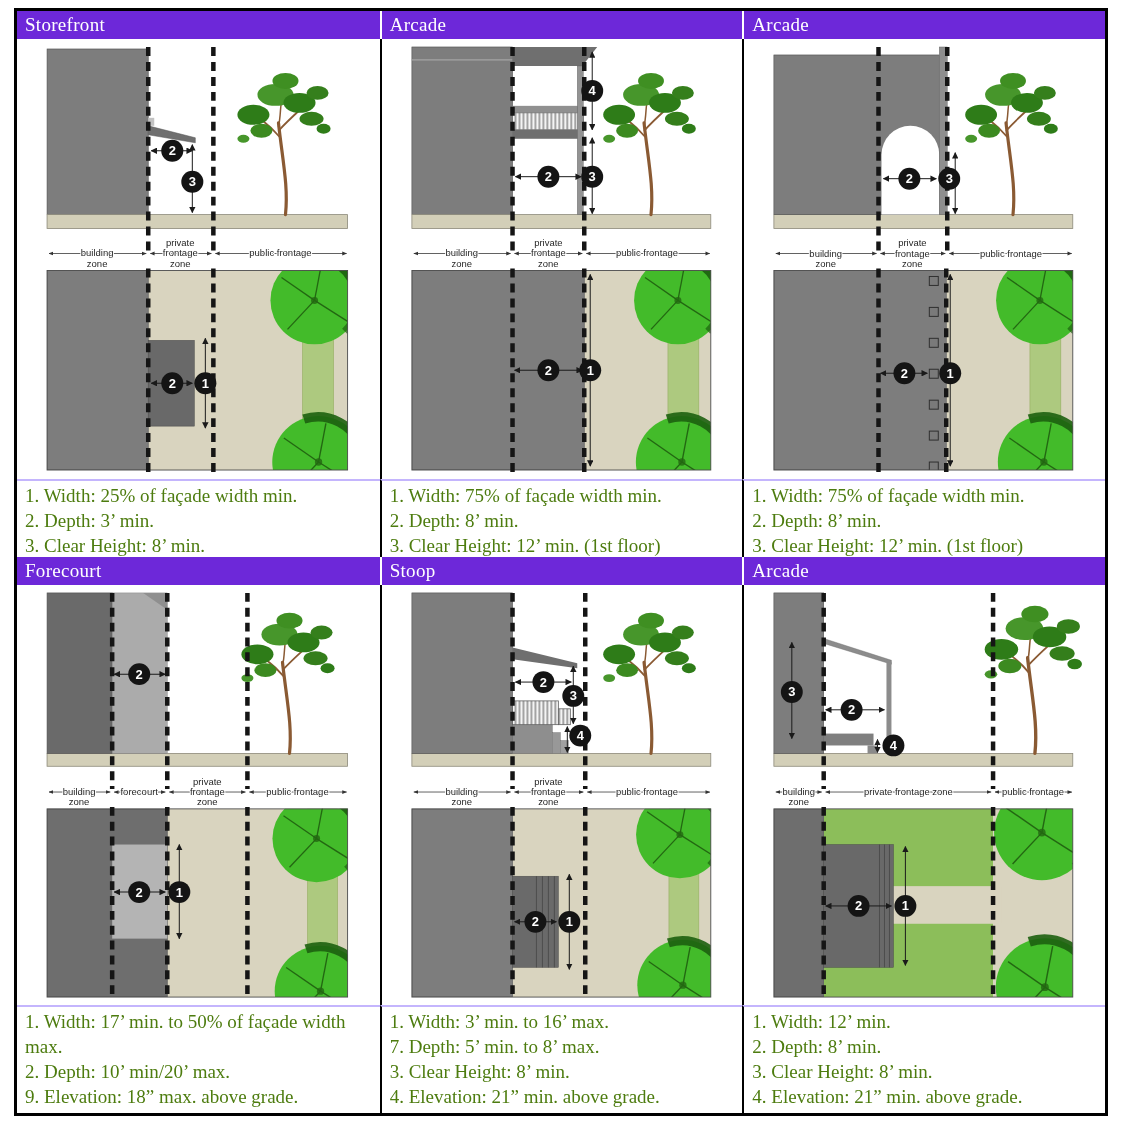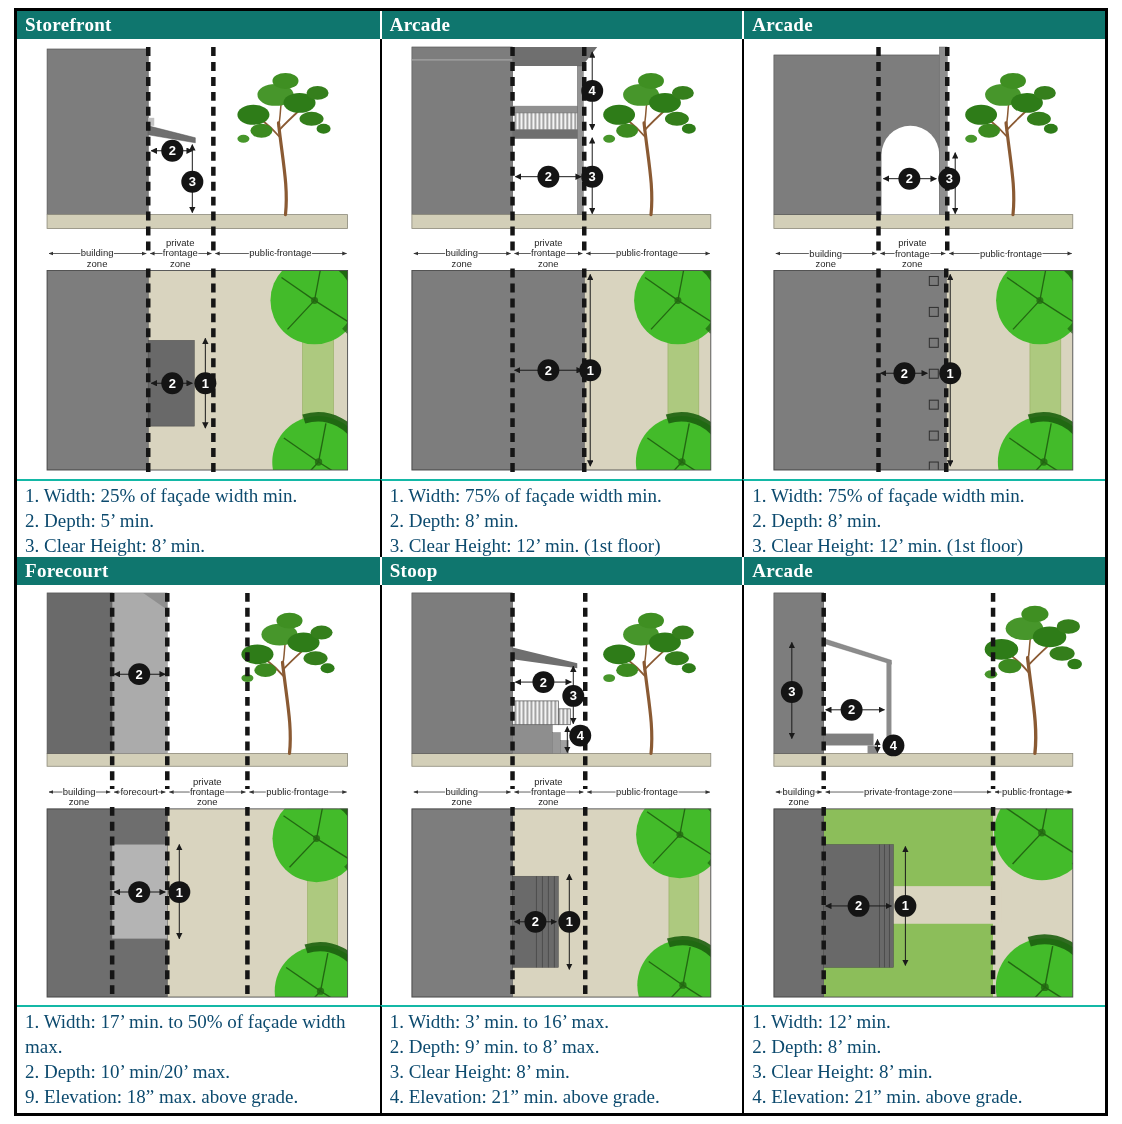--- a/index.html
+++ b/index.html
@@ -3,24 +3,24 @@
 <meta charset="utf-8">
 <style>
   html,body{margin:0;padding:0;background:#fff;}
   .sheet{width:1122px;height:1124px;box-sizing:border-box;padding:8px 14px;background:#fff;
          font-family:"Liberation Serif",serif;}
   .tbl{width:100%;height:100%;box-sizing:border-box;border:3px solid #000;display:grid;
        grid-template-columns:1fr 1fr 1fr;
        grid-template-rows:28px 440px 78px 28px 420px auto;}
   .cell{box-sizing:border-box;overflow:hidden;background:#fff;}
   .col2,.col3{border-left:2px solid #000;}
-  .hdr{background:#0f766e;color:#fff;display:flex;align-items:center;padding-left:8px;
-       font-weight:bold;font-size:19px;letter-spacing:.3px;}
+  .hdr{background:#6d28d9;color:#fff;display:flex;align-items:center;padding-left:8px;
+       font-weight:normal;font-size:19px;letter-spacing:.3px;}
   .hdr.col2,.hdr.col3{border-left:2px solid #fff;}
-  .spec{border-top:2px solid #14b8a6;font-size:19px;line-height:1.31;padding:3px 8px;color:#0c4a6e;}
+  .spec{border-top:2px solid #c4b5fd;font-size:19px;line-height:1.31;padding:3px 8px;color:#4d7c0f;}
   .diag svg{display:block;width:100%;height:100%;}
   
   .bld{fill:#7d7d7d;stroke:#4f4f4f;stroke-width:.6;}
   .gnd{fill:#d3cfb8;stroke:#8c897a;stroke-width:.8;}
   .sw{fill:#d9d4bf;}
   .strip{fill:#adc97f;stroke:#95ad62;stroke-width:.6;}
   .dash{stroke:#151515;stroke-width:4.5;stroke-dasharray:9 6;fill:none;}
   .dim{stroke:#1a1a1a;stroke-width:1;fill:none;}
   .lbl{stroke:#3a3a3a;stroke-width:.8;fill:none;}
   .zl{font:9.5px "Liberation Sans",sans-serif;fill:#1f1f1f;text-anchor:middle;
@@ -273,21 +273,21 @@
         <g class="mk" transform="translate(207,335)">
               <circle r="11"></circle>
               <text y="4.5">1</text>
             </g>
       </g>
     </svg>
   </div>
 
   <div class="cell spec col1">
     <div>1. Width: 25% of façade width min.</div>
-    <div>2. Depth: 5’ min.</div>
+    <div>2. Depth: 3’ min.</div>
     <div>3. Clear Height: 8’ min.</div>
   </div>
   <div class="cell spec col2">
     <div>1. Width: 75% of façade width min.</div>
     <div>2. Depth: 8’ min.</div>
     <div>3. Clear Height: 12’ min. (1st floor)</div>
   </div>
   <div class="cell spec col3">
     <div>1. Width: 75% of façade width min.</div>
     <div>2. Depth: 8’ min.</div>
@@ -506,21 +506,21 @@
     </svg>
   </div>
 
   <div class="cell spec col1">
     <div>1. Width: 17’ min. to 50% of façade width max.</div>
     <div>2. Depth: 10’ min/20’ max.</div>
     <div>9. Elevation: 18” max. above grade.</div>
   </div>
   <div class="cell spec col2">
     <div>1. Width: 3’ min. to 16’ max.</div>
-    <div>2. Depth: 9’ min. to 8’ max.</div>
+    <div>7. Depth: 5’ min. to 8’ max.</div>
     <div>3. Clear Height: 8’ min.</div>
     <div>4. Elevation: 21” min. above grade.</div>
   </div>
   <div class="cell spec col3">
     <div>1. Width: 12’ min.</div>
     <div>2. Depth: 8’ min.</div>
     <div>3. Clear Height: 8’ min.</div>
     <div>4. Elevation: 21” min. above grade.</div>
   </div>
 

